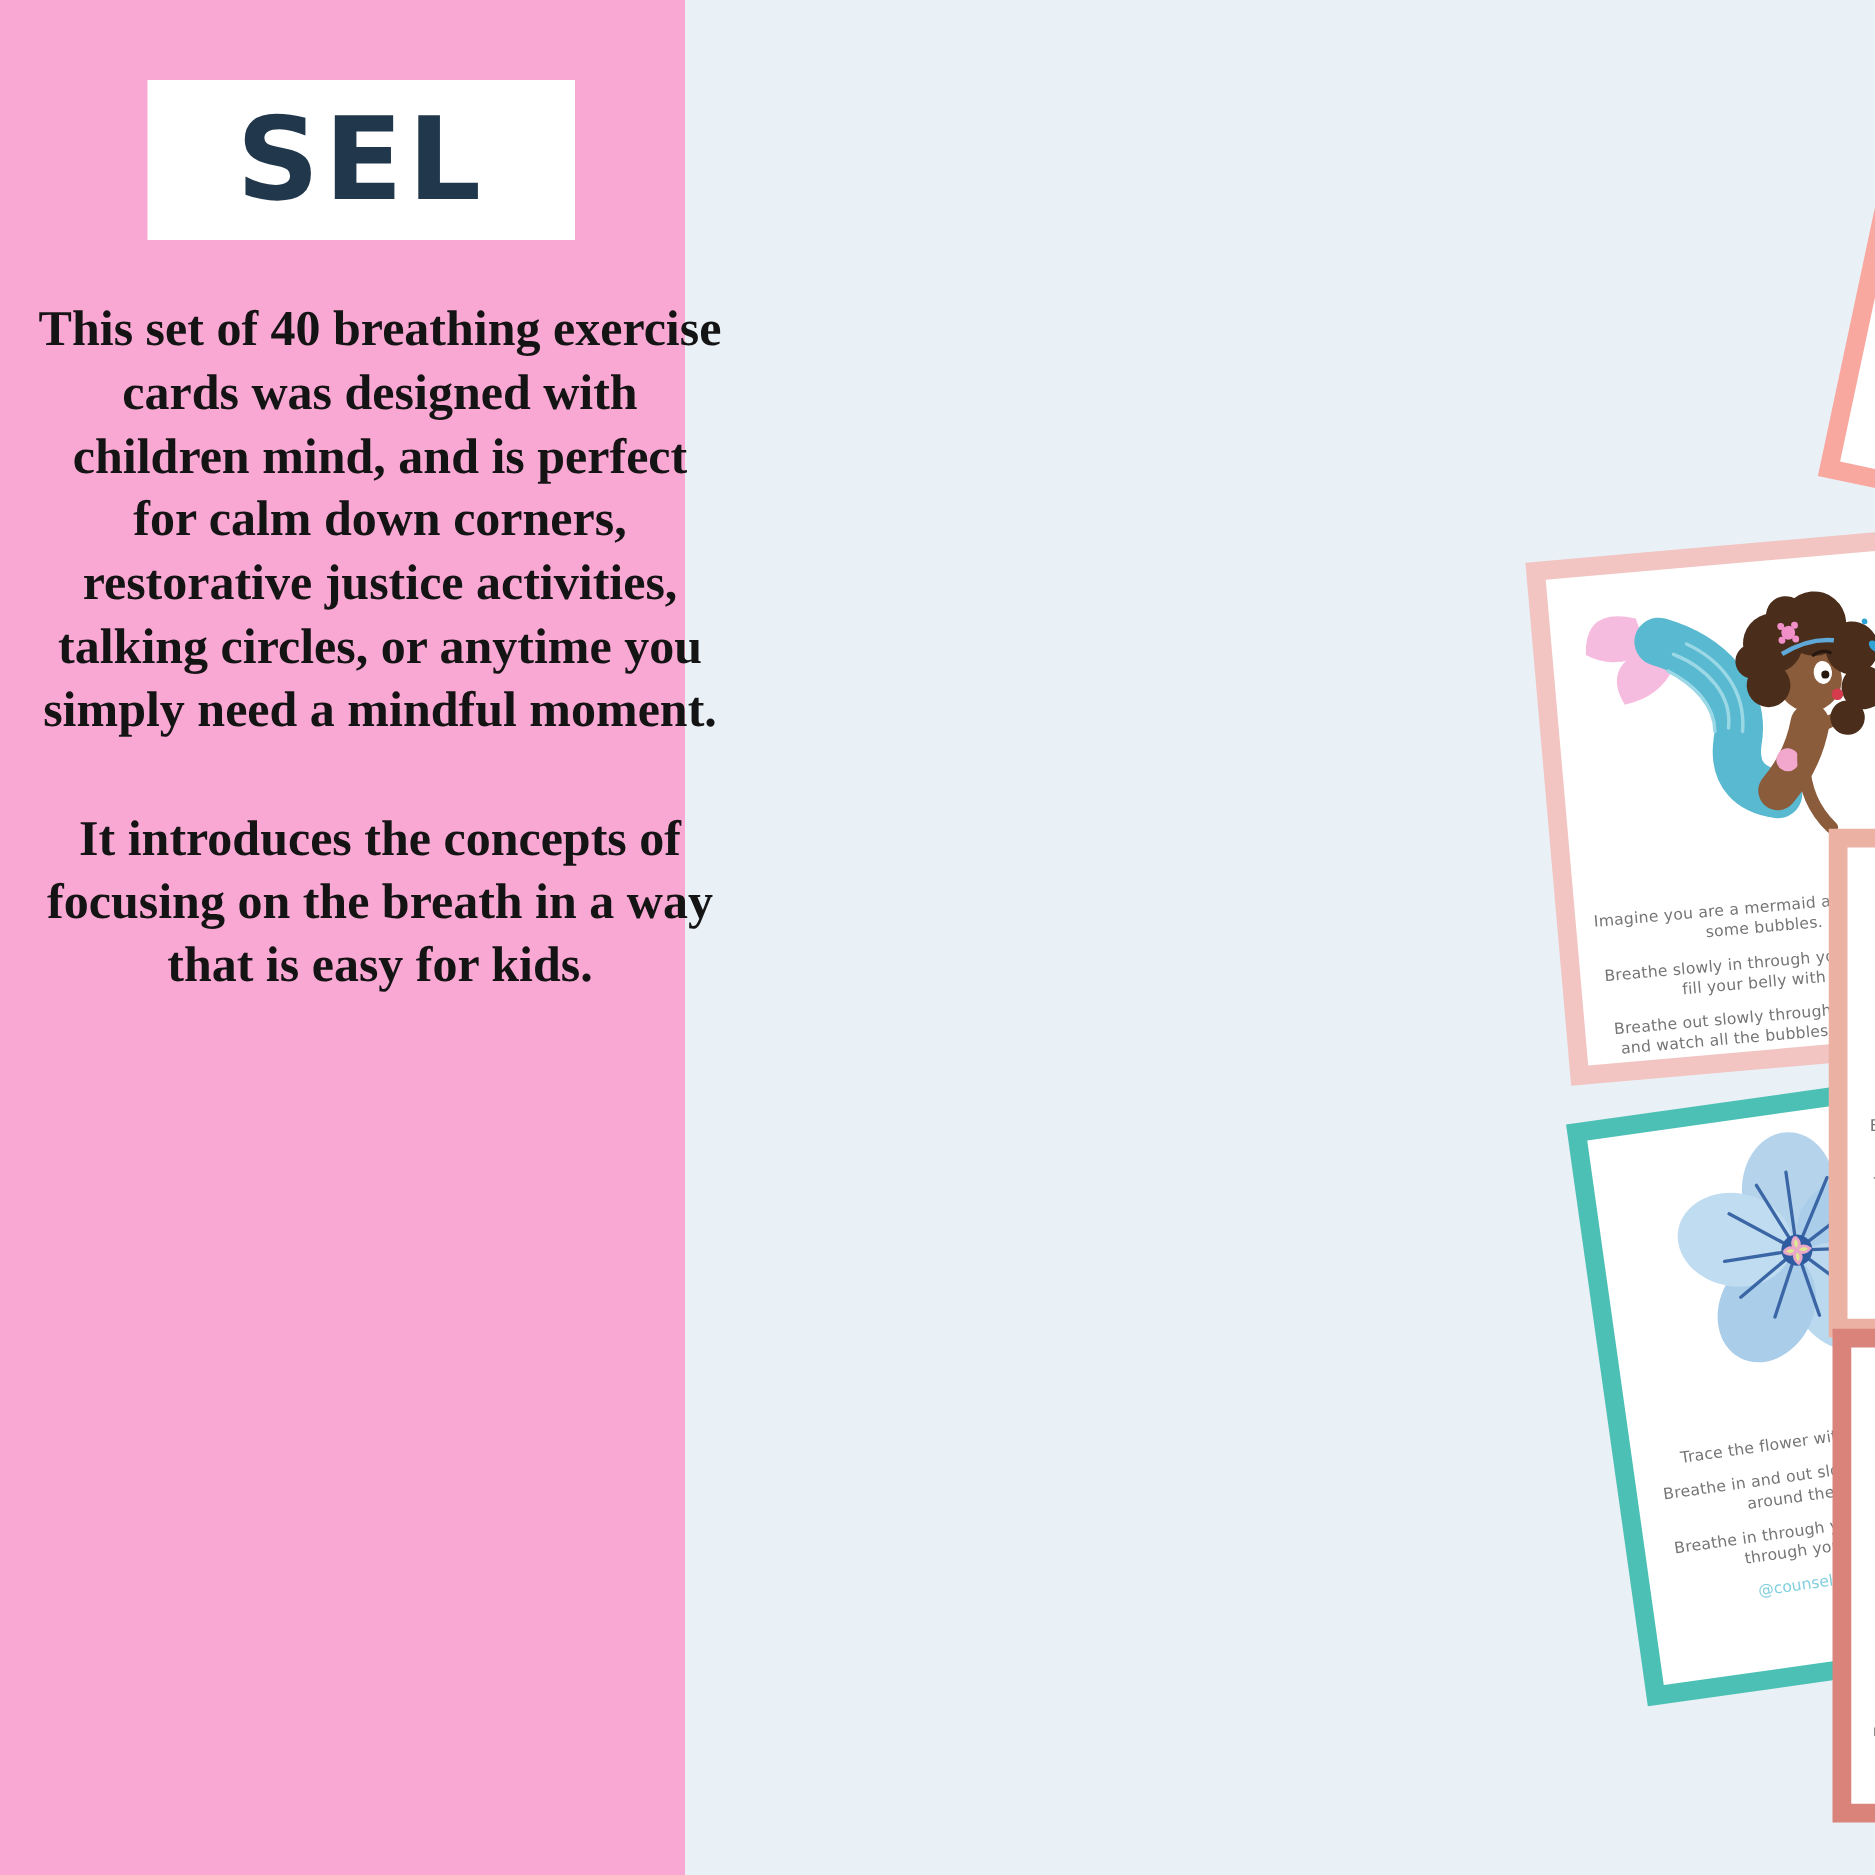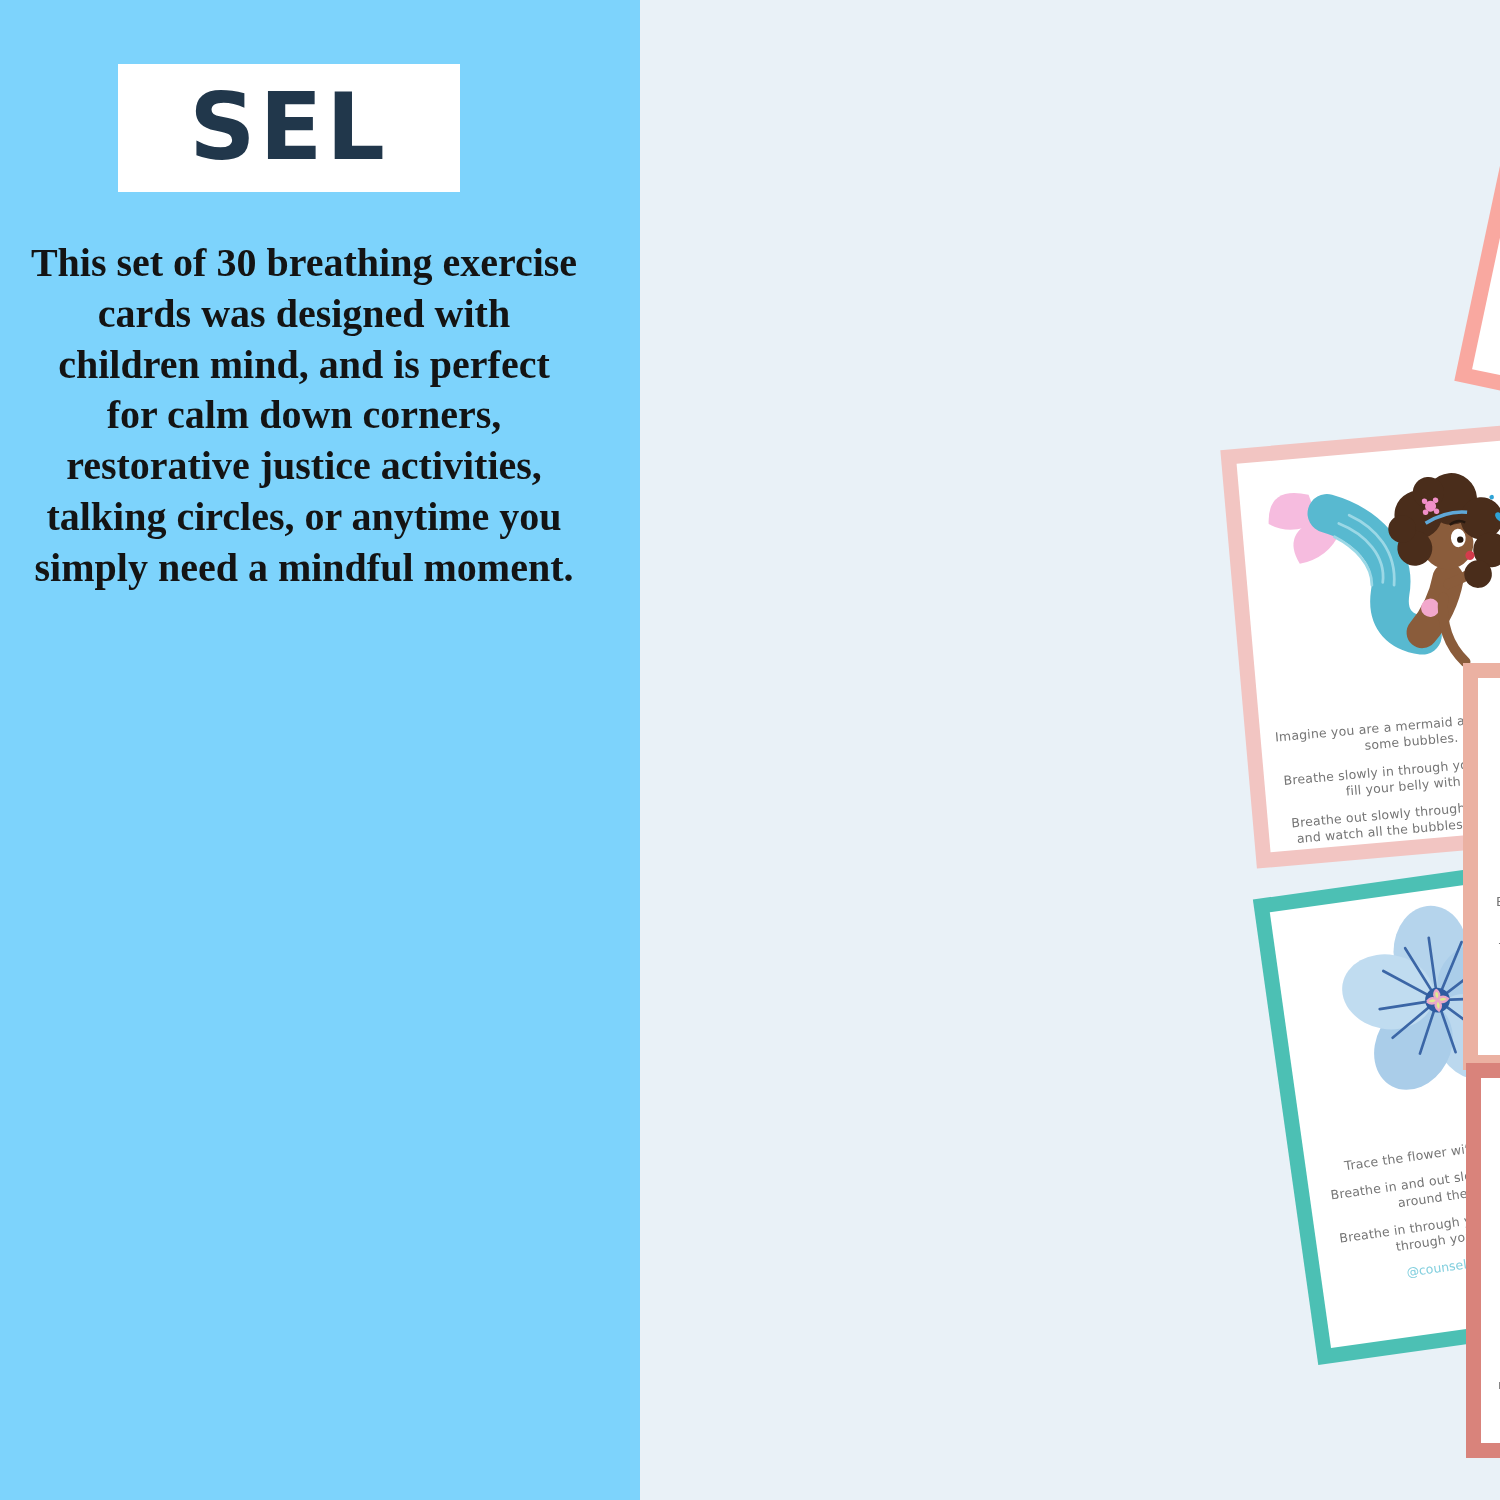--- a/index.html
+++ b/index.html
@@ -1,19 +1,19 @@
 <!DOCTYPE html>
 <html><head>
 <meta charset="utf-8">
 <style>
   html,body{margin:0;padding:0;background:#fff;}
   .page{position:relative;width:1500px;height:1500px;overflow:hidden;background:#E9F1F7;font-family:"DejaVu Sans",sans-serif;}
 
   
-  .sidebar{position:absolute;left:0;top:0;width:640px;height:1500px;background:#7dd3fc;z-index:20;}
+  .sidebar{position:absolute;left:0;top:0;width:548px;height:1500px;background:#f9a8d4;z-index:20;}
   .sel-box{position:absolute;left:118px;top:64px;width:342px;height:128px;background:#ffffff;
            display:flex;align-items:center;justify-content:center;}
   .sel-title{font-family:"DejaVu Sans",sans-serif;font-weight:800;font-size:92px;letter-spacing:4px;color:#21374B;line-height:1;}
   .sidebar-copy{position:absolute;left:30px;top:238px;width:548px;text-align:center;}
   .sidebar-copy p{font-family:"Liberation Serif","DejaVu Serif",serif;font-weight:700;color:#141414;
                   font-size:40px;line-height:1.27;margin:0 0 52px;}
 
   
   .board{position:absolute;left:608px;top:0;right:0;bottom:0;background:#E9F1F7;}
 
@@ -36,21 +36,22 @@
 </head>
 <body>
 
 <div class="page">
 
   <div class="sidebar">
     <div class="sel-box">
       <span class="sel-title">SEL</span>
     </div>
     <div class="sidebar-copy">
-        <p>This set of 30 breathing exercise cards was designed with children mind, and is perfect for calm down corners, restorative justice activities, talking circles, or anytime you simply need a mindful moment.</p>
+        <p>This set of 40 breathing exercise cards was designed with children mind, and is perfect for calm down corners, restorative justice activities, talking circles, or anytime you simply need a mindful moment.</p>
+        <p>It introduces the concepts of focusing on the breath in a way that is easy for kids.</p>
       </div>
   </div>
 
   <div class="board">
 
     <div class="card card-birthday">
       <div class="inner">
         
         
       </div>

